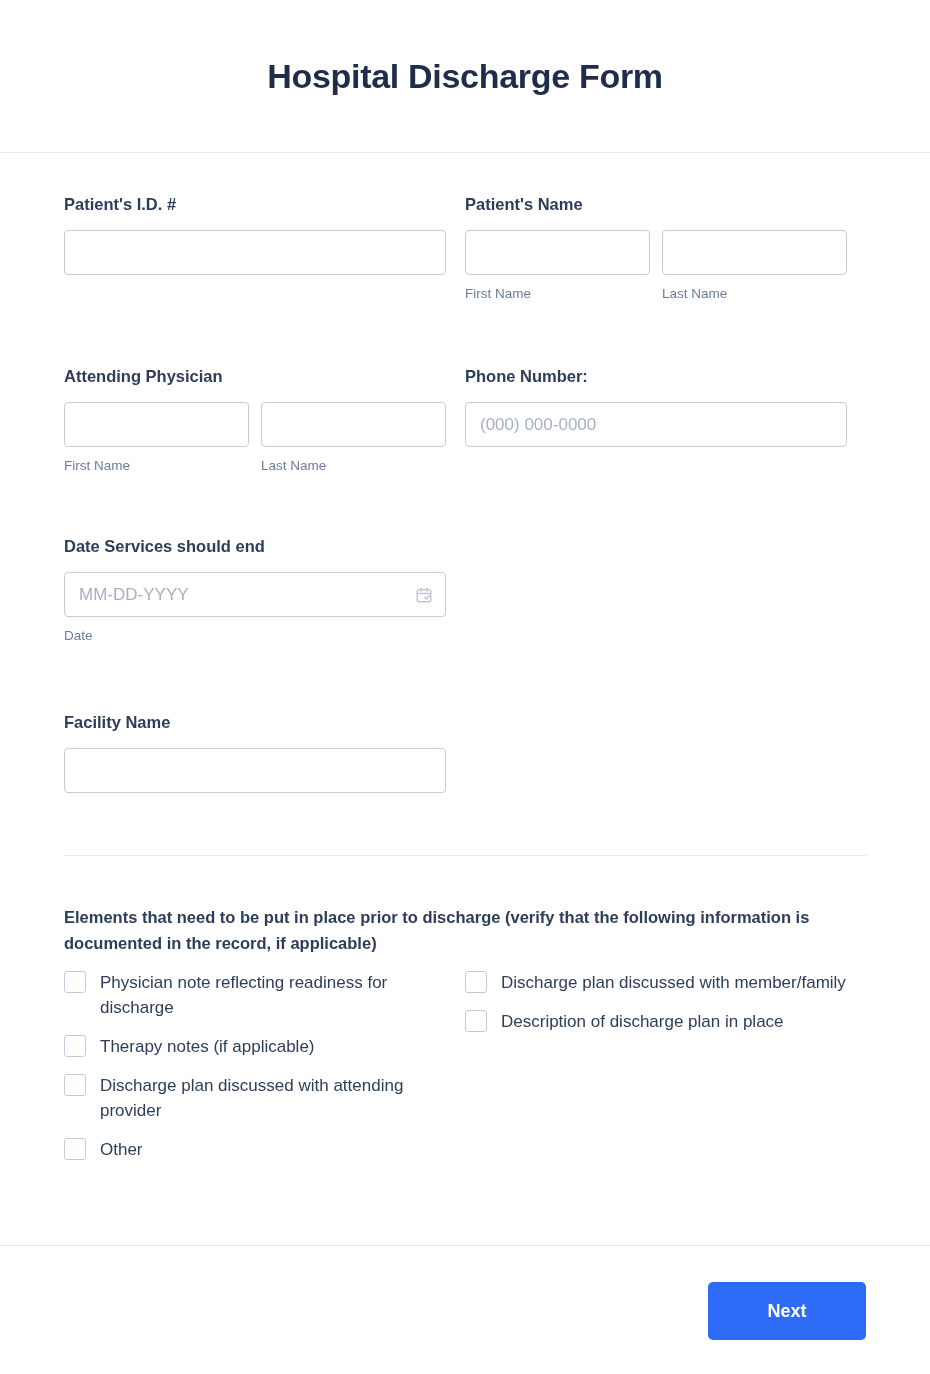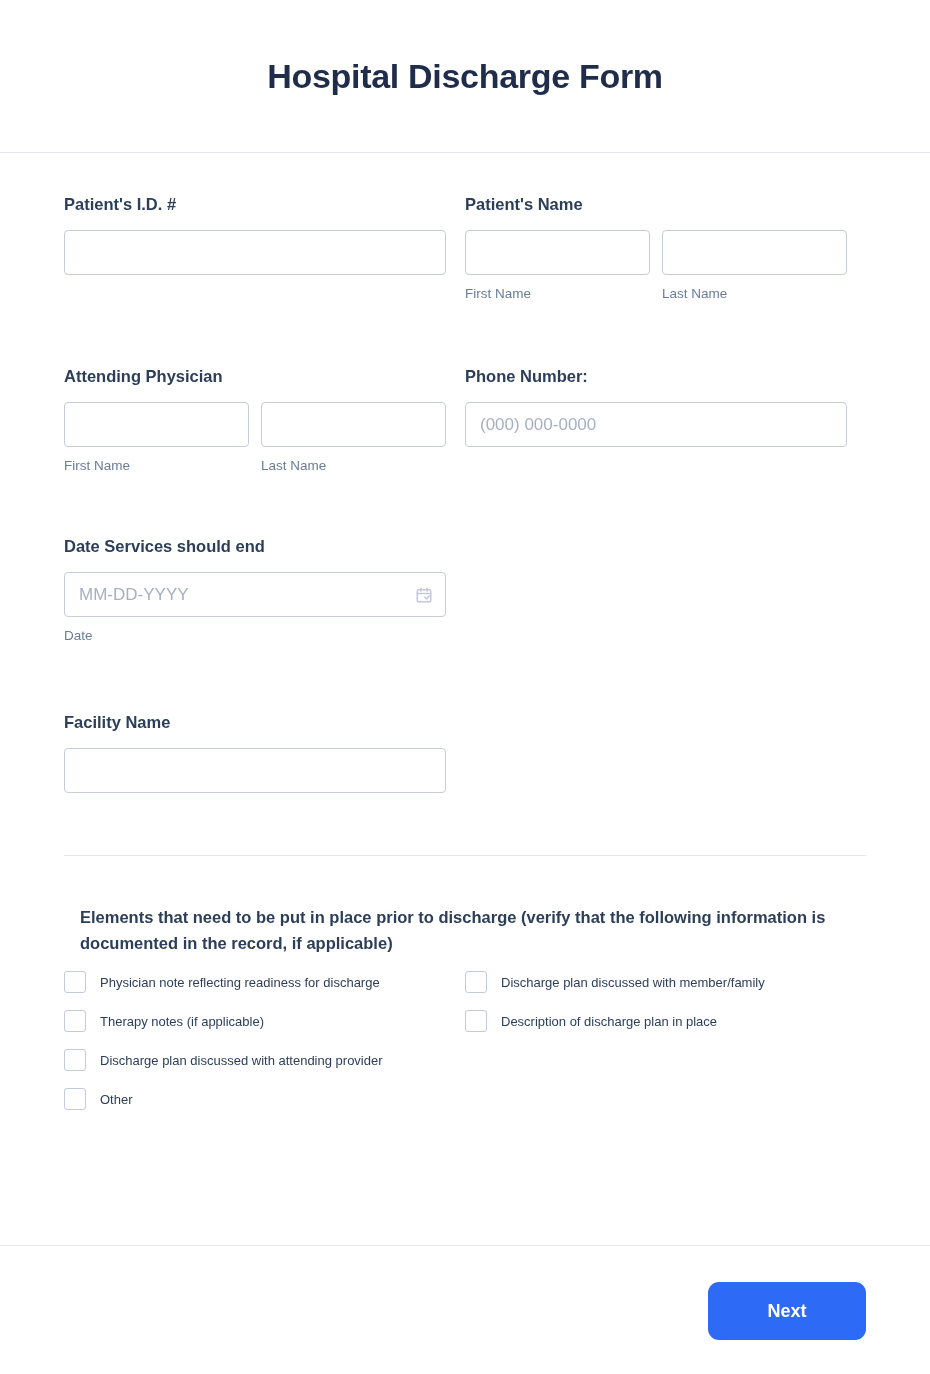--- a/index.html
+++ b/index.html
@@ -121,21 +121,21 @@
   }
 
   
   .checkbox-section { padding-top: 48px; }
   .checkbox-heading {
     font-size: 16.5px;
     font-weight: 600;
     color: #2c3e59;
     line-height: 26px;
     width: 790px;
-    margin: 0 0 14px 16px;
+    margin: 0 0 14px 0;
   }
   .checkbox-columns {
     display: flex;
     width: 802px;
   }
   .checkbox-col { width: 401px; padding-right: 12px; }
   .checkbox-col:last-child { padding-right: 0; }
 
   .checkbox-item {
     display: flex;
@@ -145,21 +145,21 @@
   .checkbox-box {
     flex: 0 0 auto;
     width: 22px;
     height: 22px;
     border: 1px solid #c3cad9;
     border-radius: 3px;
     background: #ffffff;
     margin-top: 1px;
   }
   .checkbox-text {
-    font-size: 13px;
+    font-size: 17px;
     color: #2c3e59;
     line-height: 25px;
     margin-left: 14px;
   }
 
   
   .form-footer {
     position: absolute;
     left: 0;
     top: 1245px;
@@ -169,21 +169,21 @@
     background: #ffffff;
   }
   .next-button {
     position: absolute;
     right: 64px;
     top: 36px;
     width: 158px;
     height: 58px;
     background: #2d6bf7;
     border: 0;
-    border-radius: 11px;
+    border-radius: 5px;
     color: #ffffff;
     font-family: "Liberation Sans", sans-serif;
     font-size: 18px;
     font-weight: 600;
     cursor: pointer;
   }
 </style>
 </head>
 <body>
 

